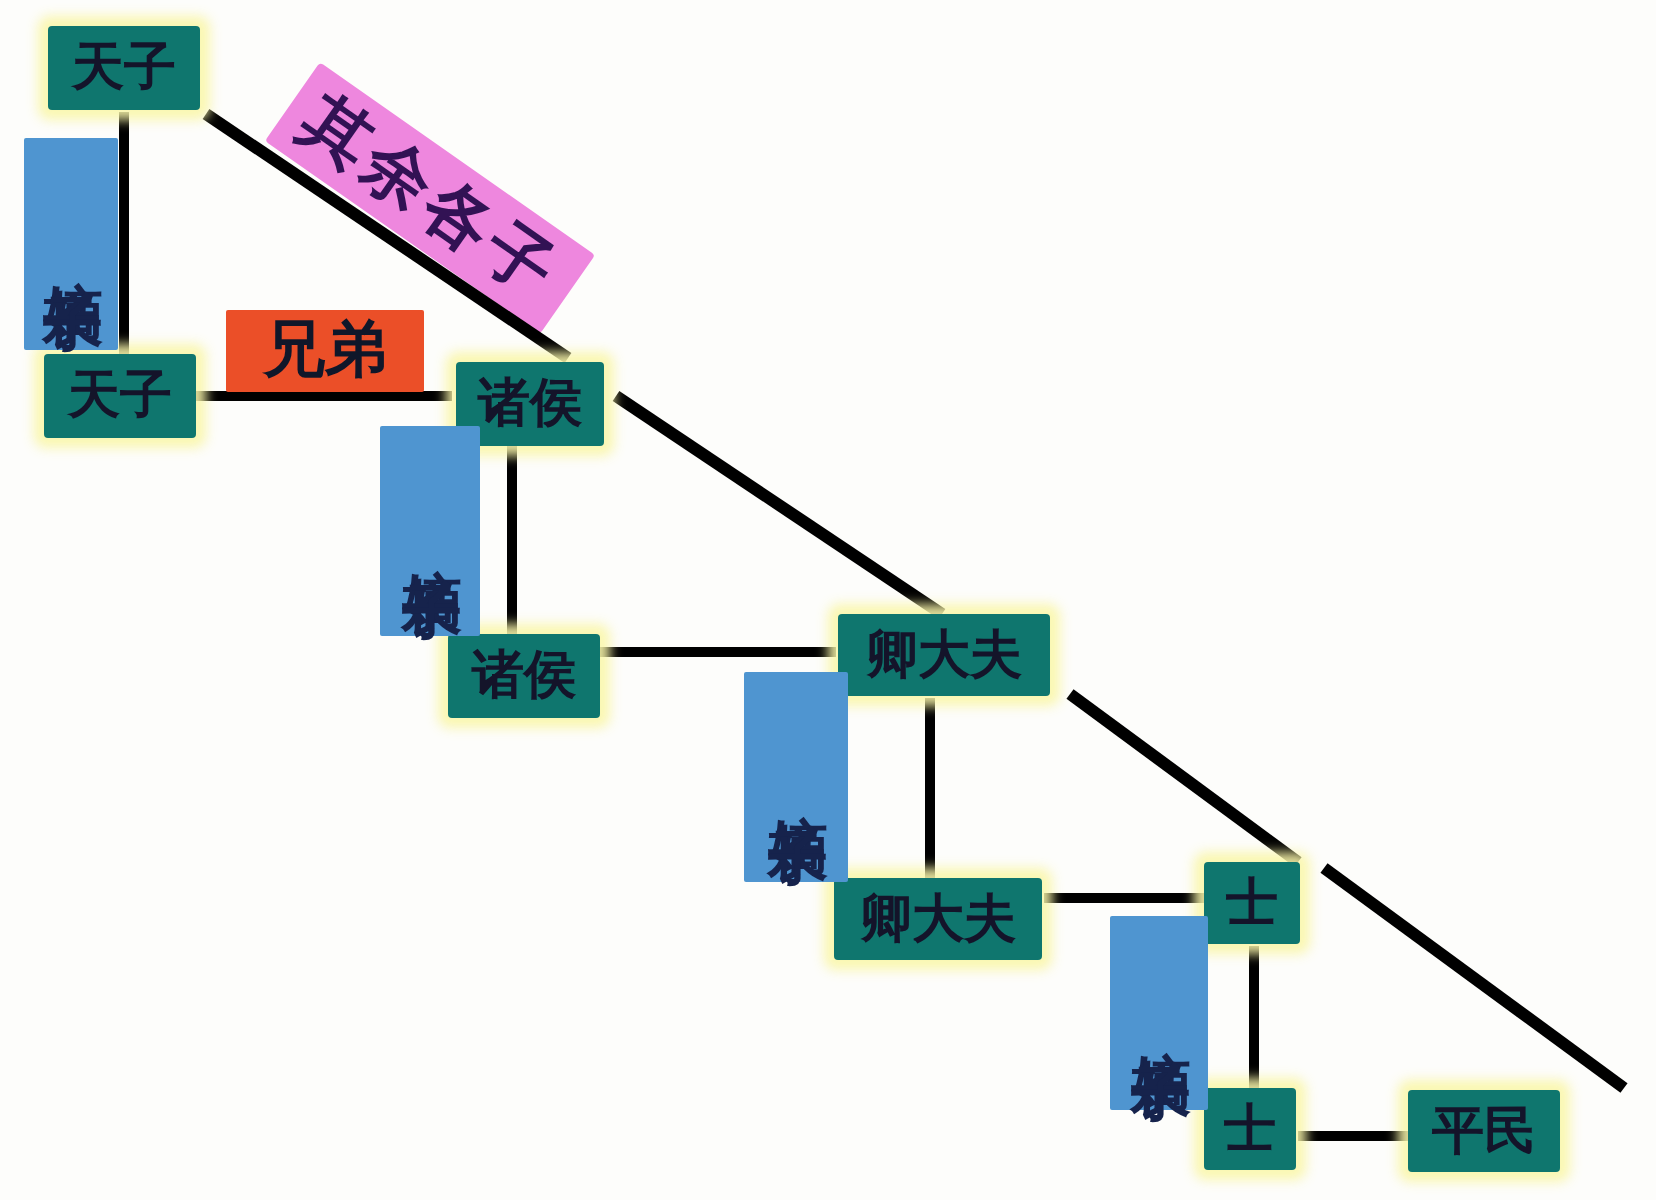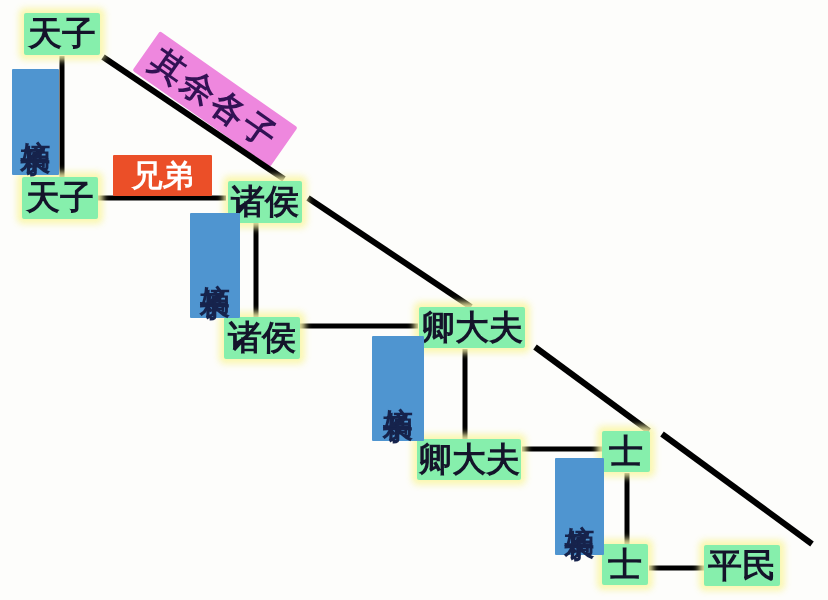--- a/index.html
+++ b/index.html
@@ -20,41 +20,40 @@
     position:absolute;
     display:flex;align-items:center;justify-content:center;
     font-weight:bold;
     color:#14142a;
     line-height:1;
     z-index:3;
     white-space:nowrap;
   }
   
   .rank{
-    background:#86efac;
+    background:#0f766e;
     box-shadow:0 0 6px 5px rgba(250,246,170,0.9);
-    font-size:34px;
+    font-size:26px;
     border-radius:2px;
-    font-family:Liberation Serif, serif;
   }
   
   .heir{
     background:#4f95d0;
     color:#16234c;
     font-size:30px;
     writing-mode:vertical-rl;
     text-orientation:upright;
     letter-spacing:4px;
     border-radius:1px;
     z-index:3;
   }
   
   .brother{
     background:#eb4f28;
-    color:#ffffff;
+    color:#0f172a;
     font-size:31px;
     border-radius:1px;
   }
   
   .othersons{
     background:#ee87de;
     color:#321254;
     font-size:34px;
     letter-spacing:3px;
     transform:rotate(35deg);

